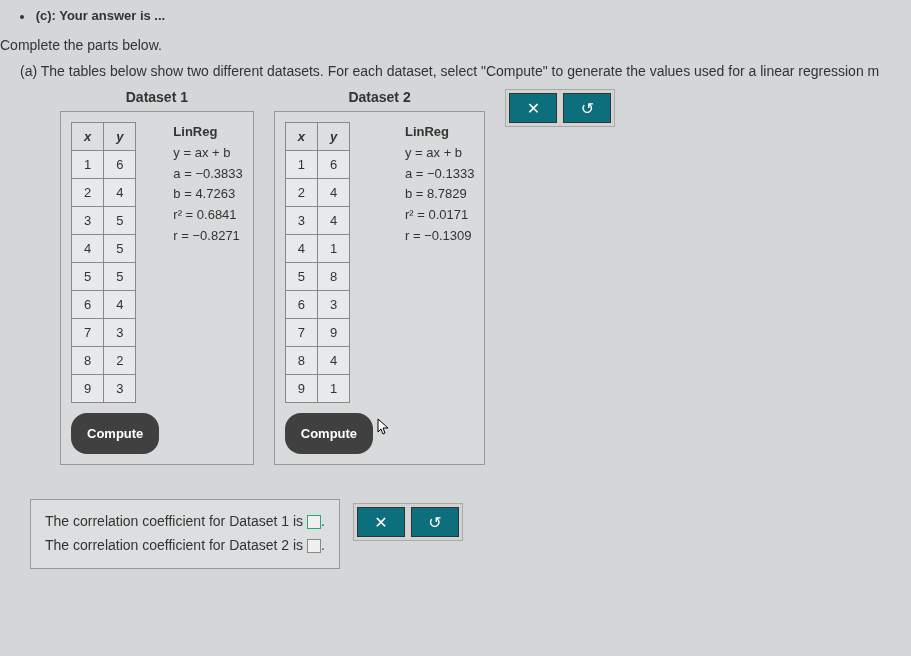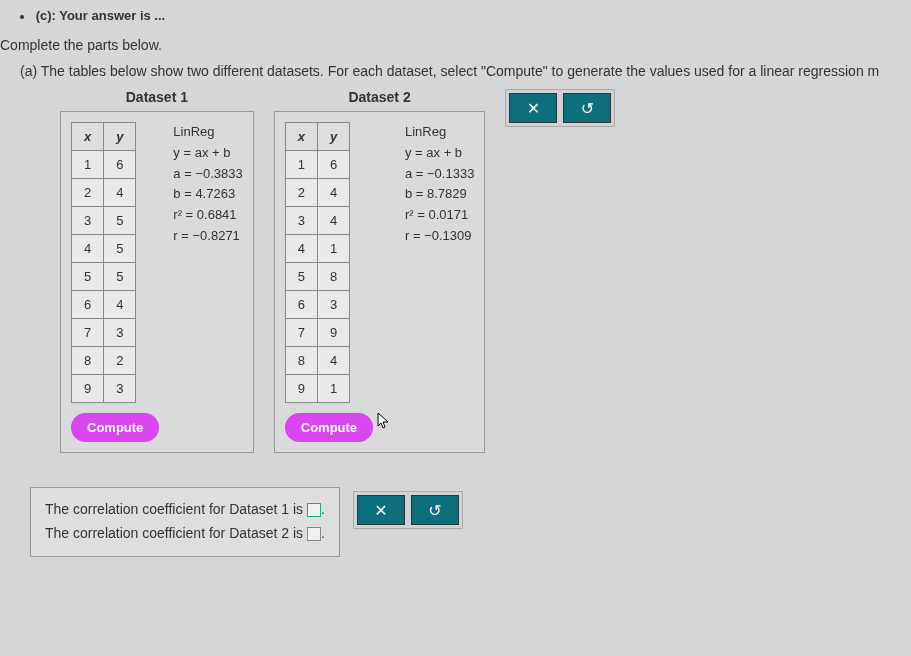--- a/index.html
+++ b/index.html
@@ -73,28 +73,28 @@
     .xy-table th {
       font-style: italic;
       font-weight: bold;
       background: #dcdedf;
     }
     .linreg {
       font-size: 13px;
       line-height: 1.6;
     }
     .linreg-title {
-      font-weight: normal;
+      font-weight: bold;
     }
     .compute-btn {
-      background: #d946ef;
+      background: #404040;
       color: #fff;
       border: none;
       border-radius: 16px;
-      padding: 7px 16px;
+      padding: 13px 16px;
       font-weight: bold;
       font-size: 13px;
       cursor: pointer;
       margin-top: 10px;
     }
     .action-btn {
       background: #0d6e7c;
       color: #fff;
       border: 1px solid #333;
       width: 48px;

